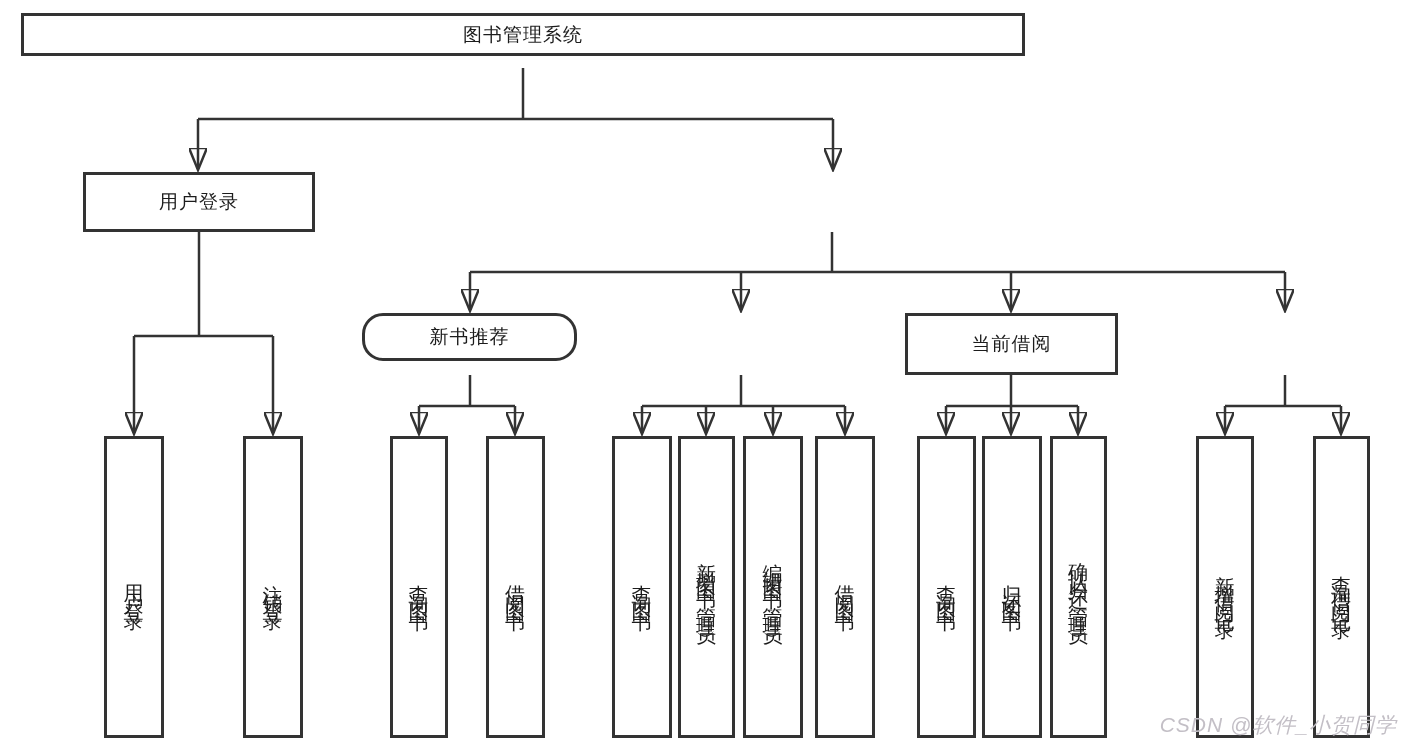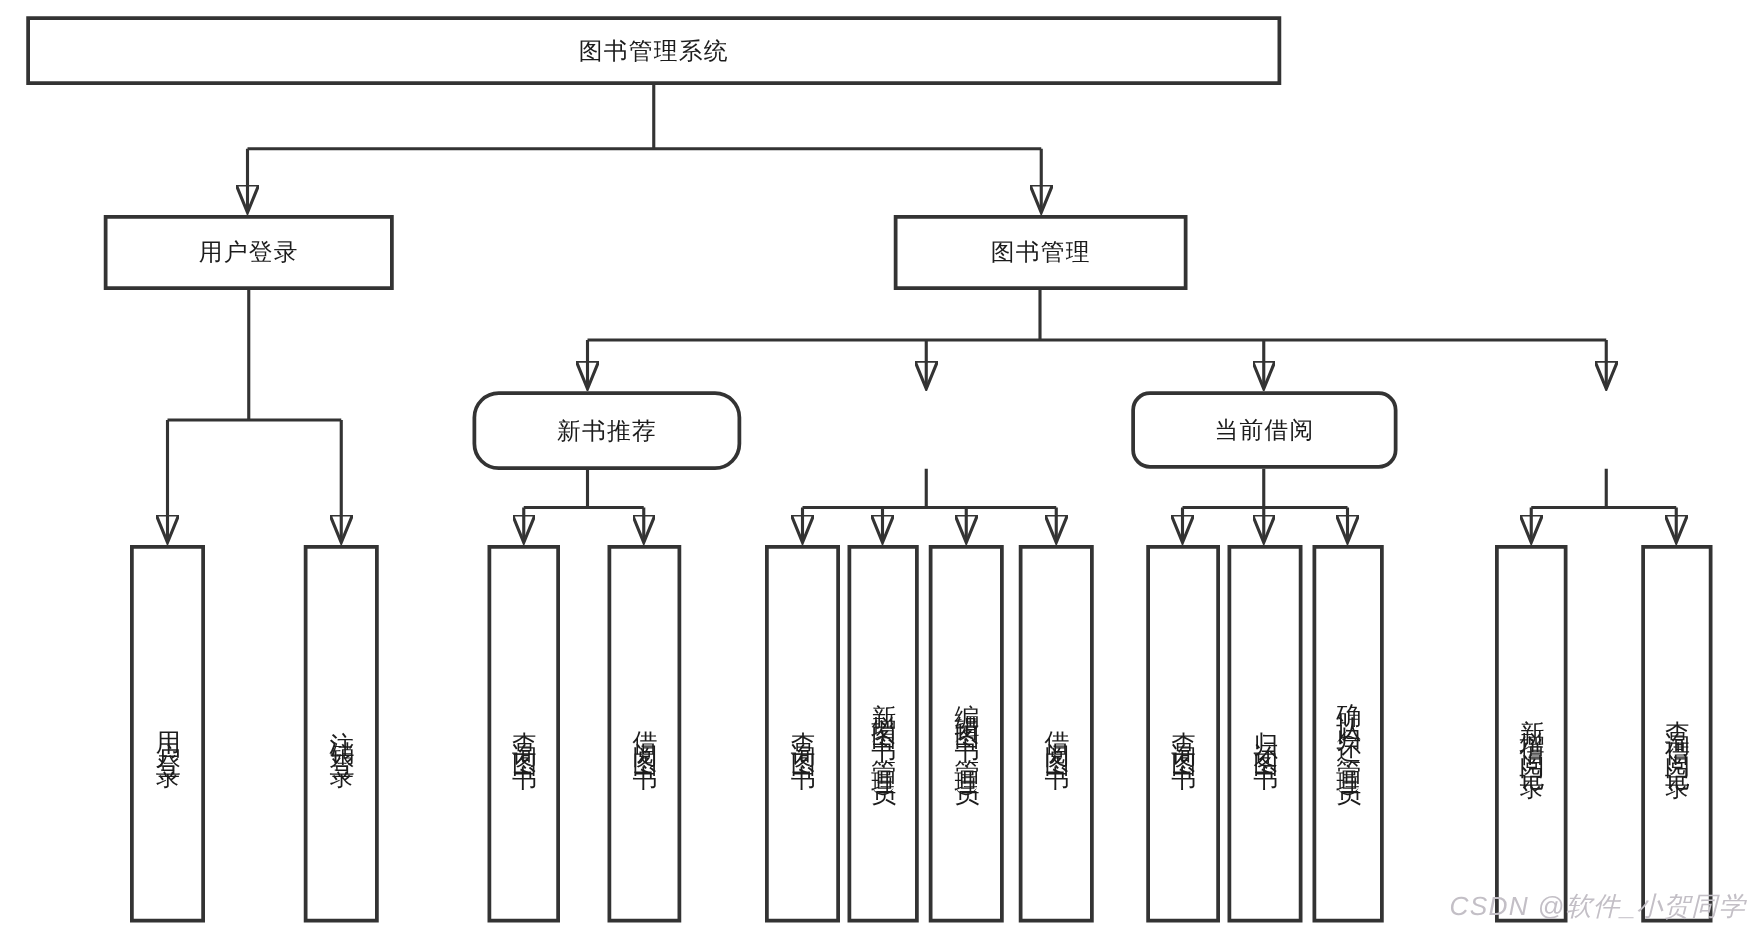--- a/index.html
+++ b/index.html
@@ -34,26 +34,26 @@
   }
   .leaf {
     top: 436px;
     height: 302px;
     writing-mode: vertical-rl;
     text-orientation: mixed;
     font-size: 20px;
     letter-spacing: 9px;
     line-height: 1.0;
   }
-  #root  { left: 21px;  top: 13px;  width: 1004px; height: 55px; }
+  #root  { left: 21px;  top: 13px;  width: 1004px; height: 43px; }
   #l2-0  { left: 83px;  top: 172px; width: 232px;  height: 60px; }
   #l2-1  { left: 715px; top: 172px; width: 235px;  height: 60px; }
-  #l3-0  { left: 378px; top: 313px; width: 215px;  height: 63px; border-radius: 21px; }
+  #l3-0  { left: 362px; top: 313px; width: 215px;  height: 48px; border-radius: 21px; }
   #l3-1  { left: 633px; top: 313px; width: 216px;  height: 62px; }
-  #l3-2  { left: 905px; top: 313px; width: 213px;  height: 62px; border-radius: 15px; }
+  #l3-2  { left: 905px; top: 313px; width: 213px;  height: 62px; }
   #l3-3  { left: 1177px;top: 313px; width: 215px;  height: 62px; }
   #lf-0  { left: 104px;  width: 60px; }
   #lf-1  { left: 243px;  width: 60px; }
   #lf-2  { left: 390px;  width: 58px; }
   #lf-3  { left: 486px;  width: 59px; }
   #lf-4  { left: 612px;  width: 60px; }
   #lf-5  { left: 678px;  width: 57px; }
   #lf-6  { left: 743px;  width: 60px; }
   #lf-7  { left: 815px;  width: 60px; }
   #lf-8  { left: 917px;  width: 59px; }
@@ -123,21 +123,20 @@
 
     <path d="M1285,375 V406"></path>
     <path d="M1225,406 H1341"></path>
     <line x1="1225" y1="406" x2="1225" y2="433" marker-end="url(#arrow)"></line>
     <line x1="1341" y1="406" x2="1341" y2="433" marker-end="url(#arrow)"></line>
   </svg>
 
   <div class="node" id="root">图书管理系统</div>
 
   <div class="node" id="l2-0">用户登录</div>
-  <div class="node" id="l2-1">图书管理</div>
 
   <div class="node" id="l3-0">新书推荐</div>
   <div class="node" id="l3-2">当前借阅</div>
 
   <div class="node leaf" id="lf-0">用户登录</div>
   <div class="node leaf" id="lf-1">注销登录</div>
   <div class="node leaf" id="lf-2">查询图书</div>
   <div class="node leaf" id="lf-3">借阅图书</div>
   <div class="node leaf" id="lf-4">查询图书</div>
   <div class="node leaf" id="lf-5">新增图书（管理员）</div>

